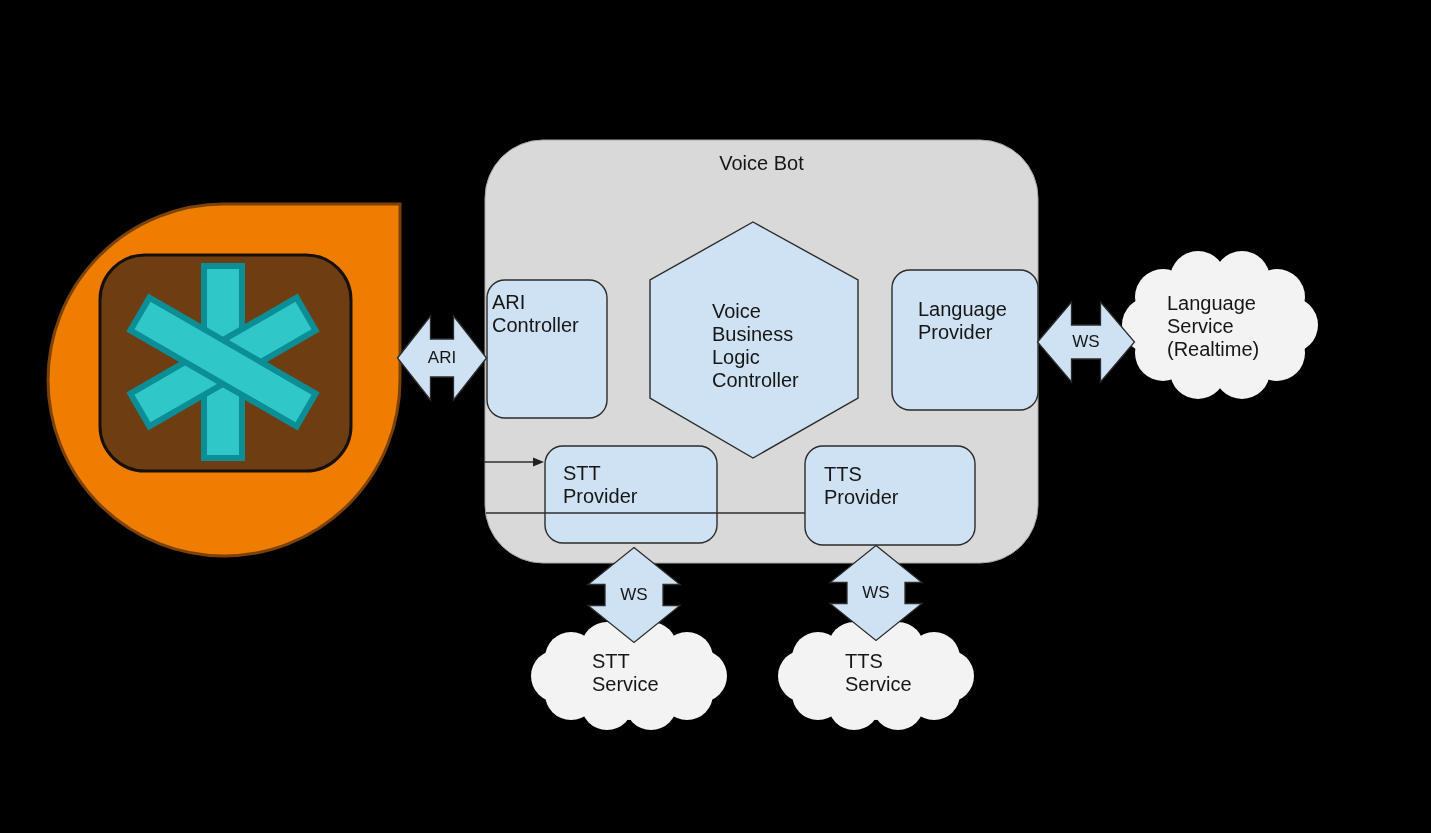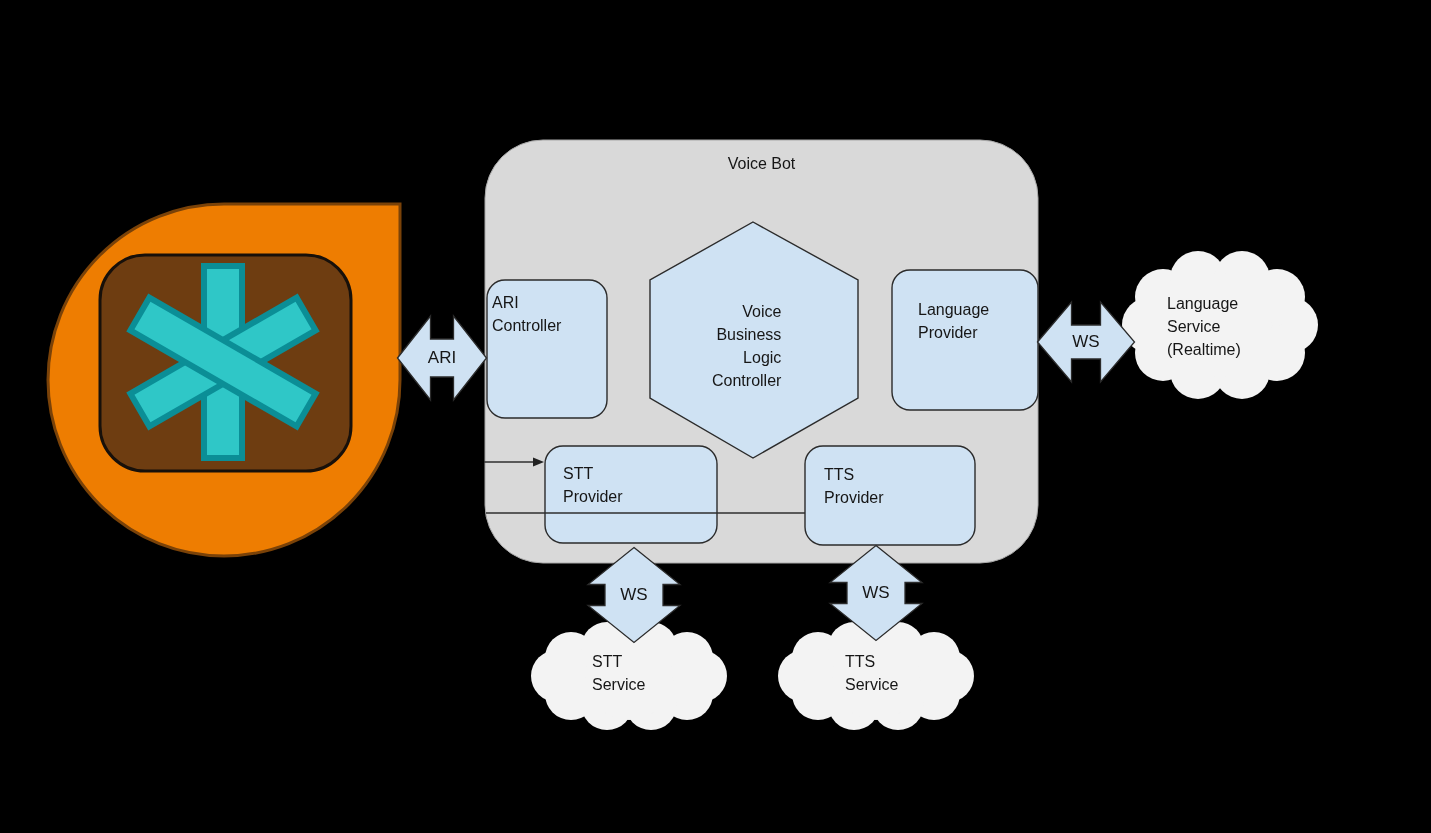--- a/index.html
+++ b/index.html
@@ -22,21 +22,21 @@
   .arrow-shape{ stroke: #2b2b2b; stroke-width: 1.3; }
   .cloud-outline circle { stroke: #000; stroke-width: 4; }
   .cloud-cover circle   { stroke: none; }
   .conn-line  { stroke: #2e2e2e; stroke-width: 1.5; fill: none; }
   .conn-head  { fill: #222; stroke: none; }
 
   
   .label {
     position: absolute;
     color: #161616;
-    font-size: 16px;
+    font-size: 20px;
     line-height: 23px;
     white-space: pre-line;
   }
   .label.centered { text-align: center; }
   .conn-label {
     position: absolute;
     color: #161616;
     font-size: 17px;
     line-height: 20px;
     width: 60px;
@@ -139,21 +139,21 @@
       <polygon class="conn-head" points="544,462 533,457.5 533,466.5"></polygon>
     </g>
     <path class="conn-line" d="M 486 513 L 805 513" style="stroke-width:1.3"></path>
   </svg>
 
   <div class="label centered" style="left:485px; top:152px; width:553px;">Voice Bot</div>
 
   <div class="label" style="left:492px; top:291px;">ARI
 Controller</div>
 
-  <div class="label" style="left:712px; top:300px;text-align:right;">Voice
+  <div class="label" style="left:712px; top:300px;">Voice
 Business
 Logic
 Controller</div>
 
   <div class="label" style="left:918px; top:298px;">Language
 Provider</div>
 
   <div class="label" style="left:563px; top:462px;">STT
 Provider</div>
 

